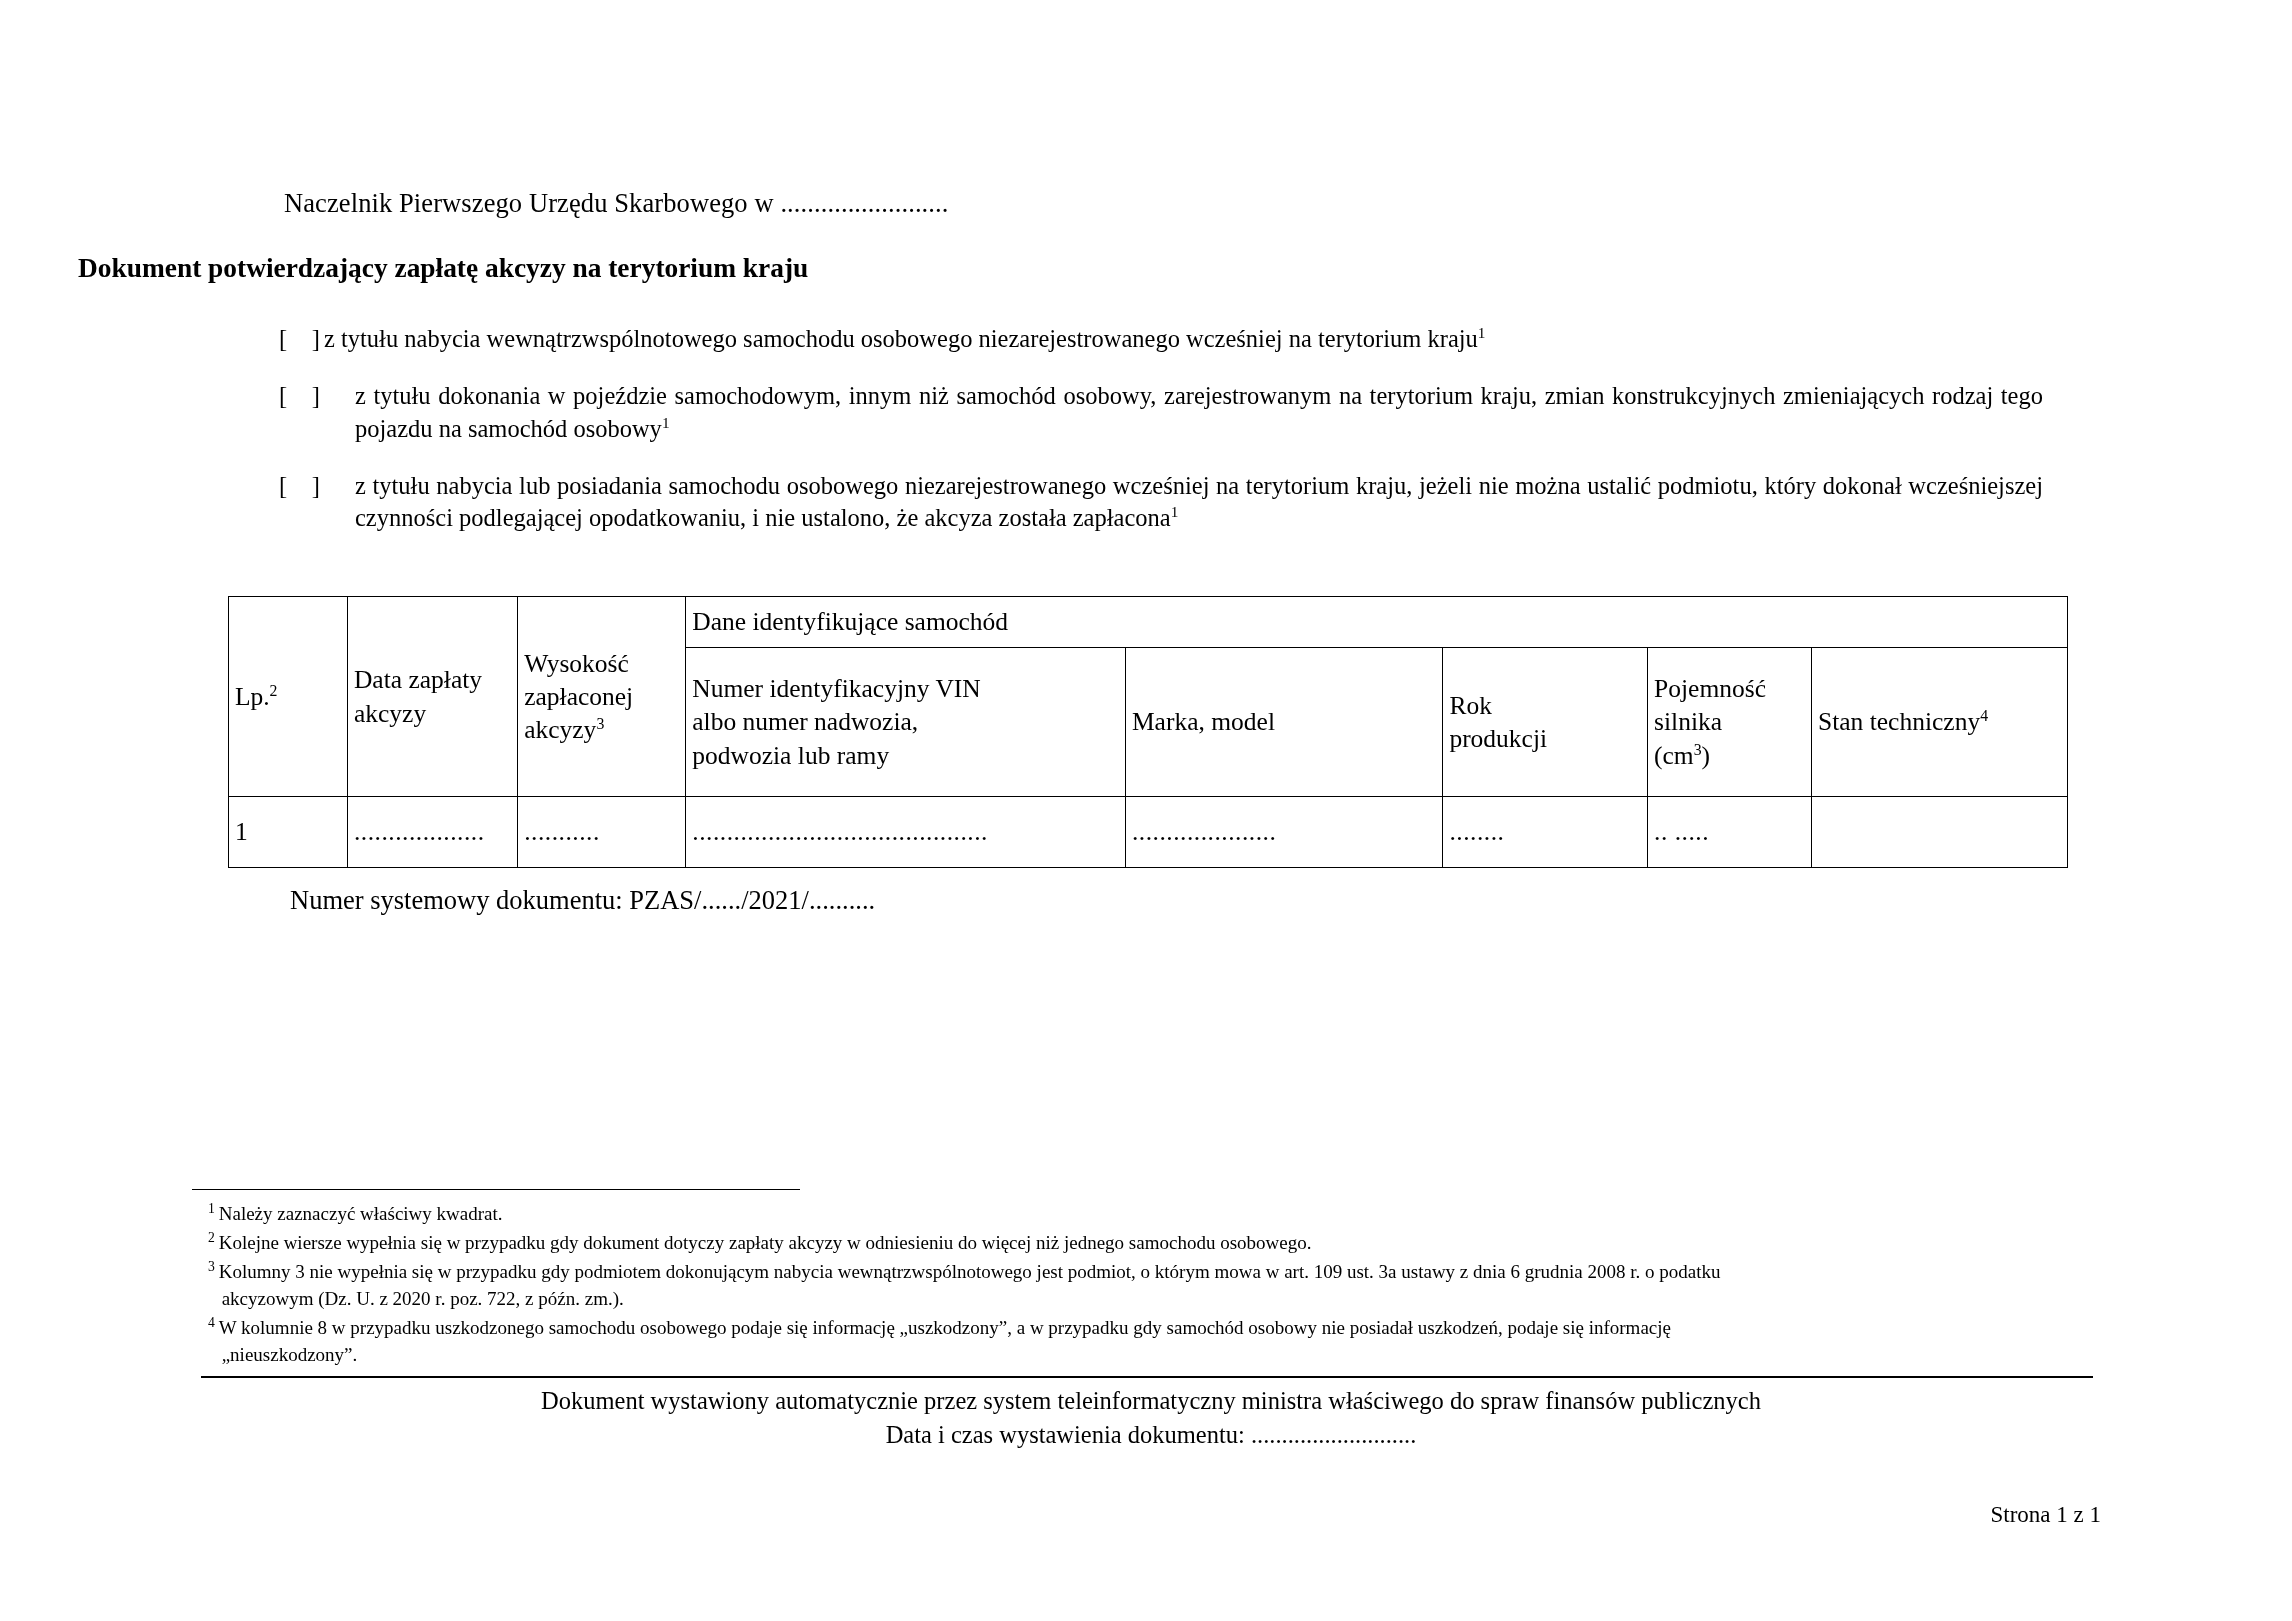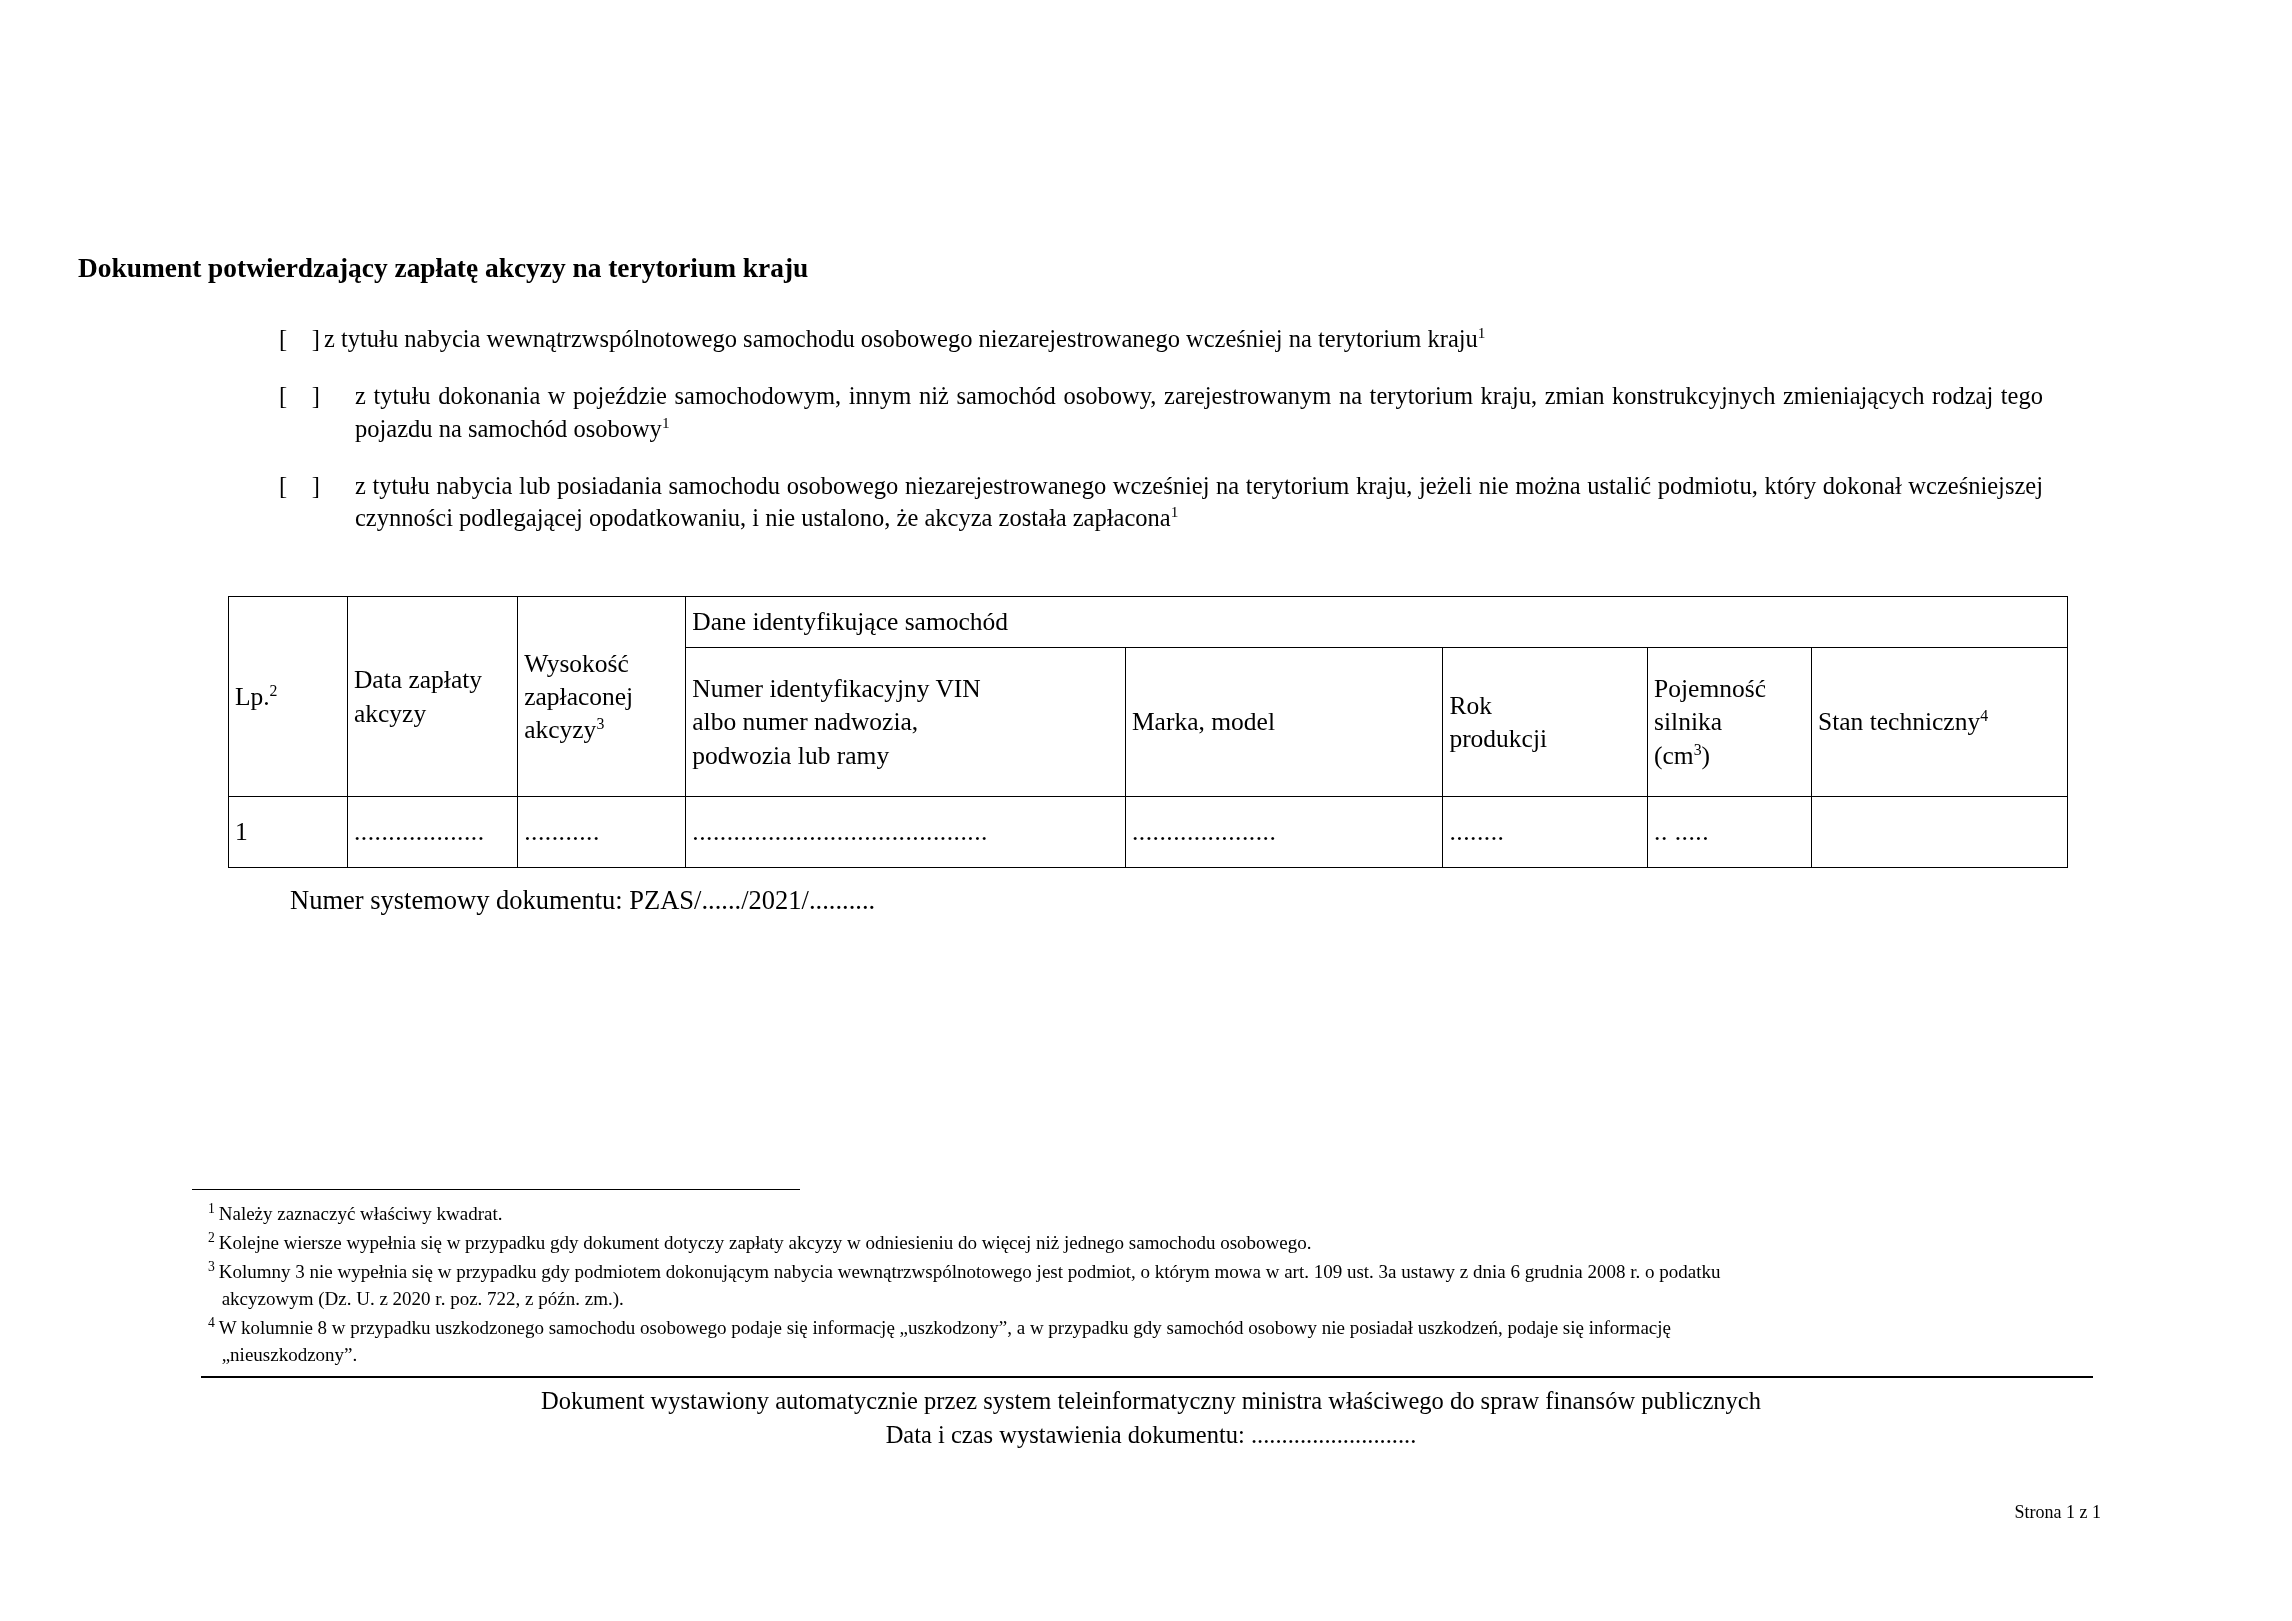--- a/index.html
+++ b/index.html
@@ -173,28 +173,29 @@
     top: 1384px;
     width: 1892px;
     text-align: center;
     font-size: 24.5px;
     line-height: 1.40;
   }
   .page-number {
     position: absolute;
     right: 192px;
     top: 1502px;
-    font-size: 18px;
+    font-size: 23px;
   }
 </style>
 </head>
 <body>
 
 <div class="page">
 
+  <div class="addressee">Naczelnik Pierwszego Urzędu Skarbowego w .........................</div>
 
   <div class="doc-title">Dokument potwierdzający zapłatę akcyzy na terytorium kraju</div>
 
   <div class="options">
 
     <div class="option-row opt-1">
       <span class="option-box">[    ]</span>
       <span class="option-text"><span>z tytułu nabycia wewnątrzwspólnotowego samochodu osobowego niezarejestrowanego wcześniej na terytorium kraju</span><sup>1</sup></span>
     </div>
 

